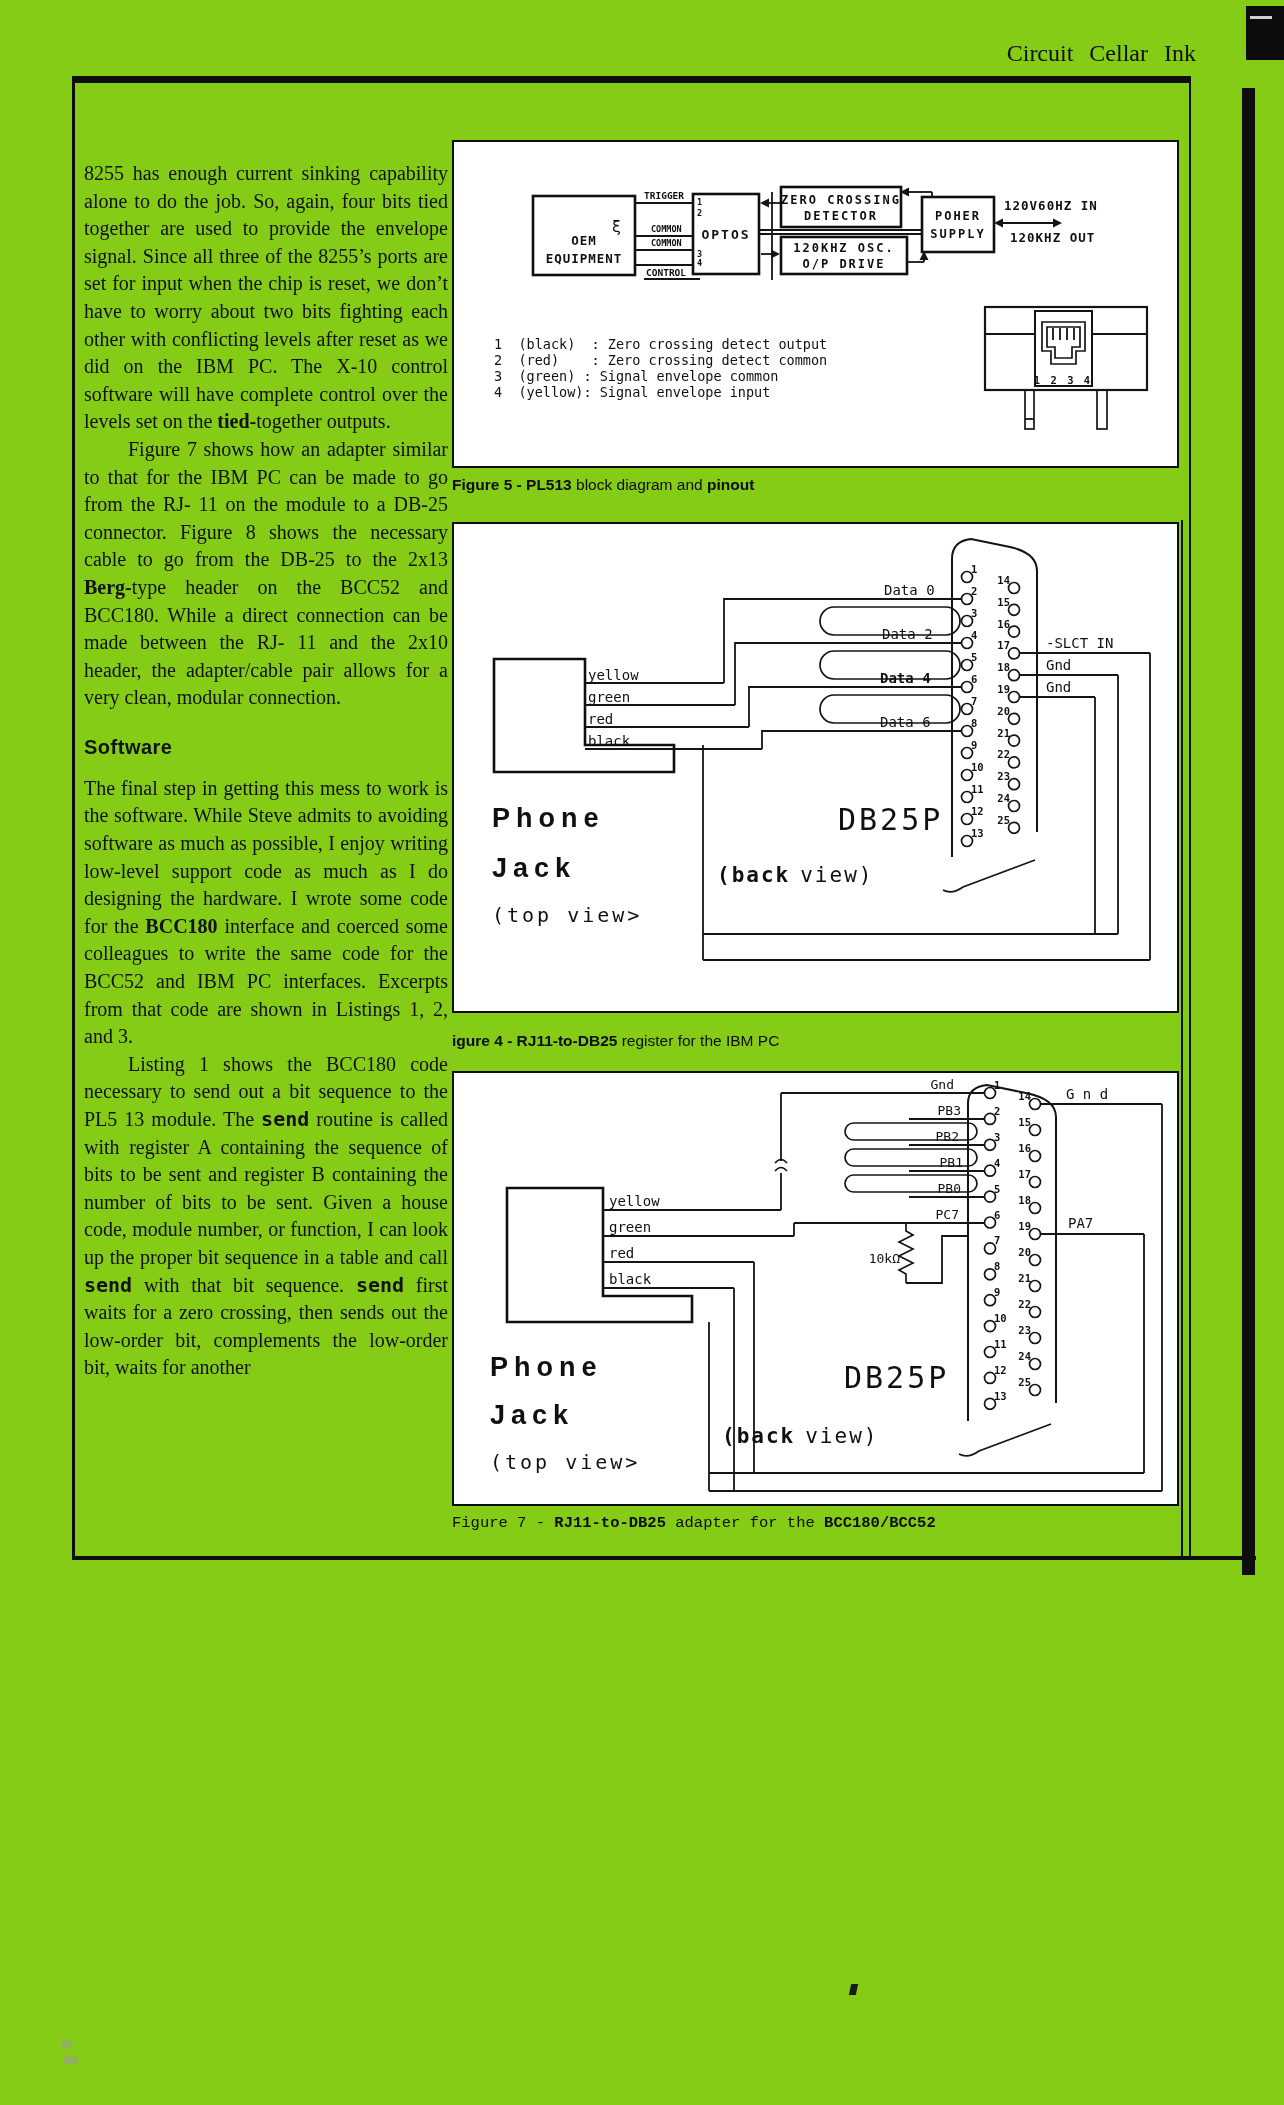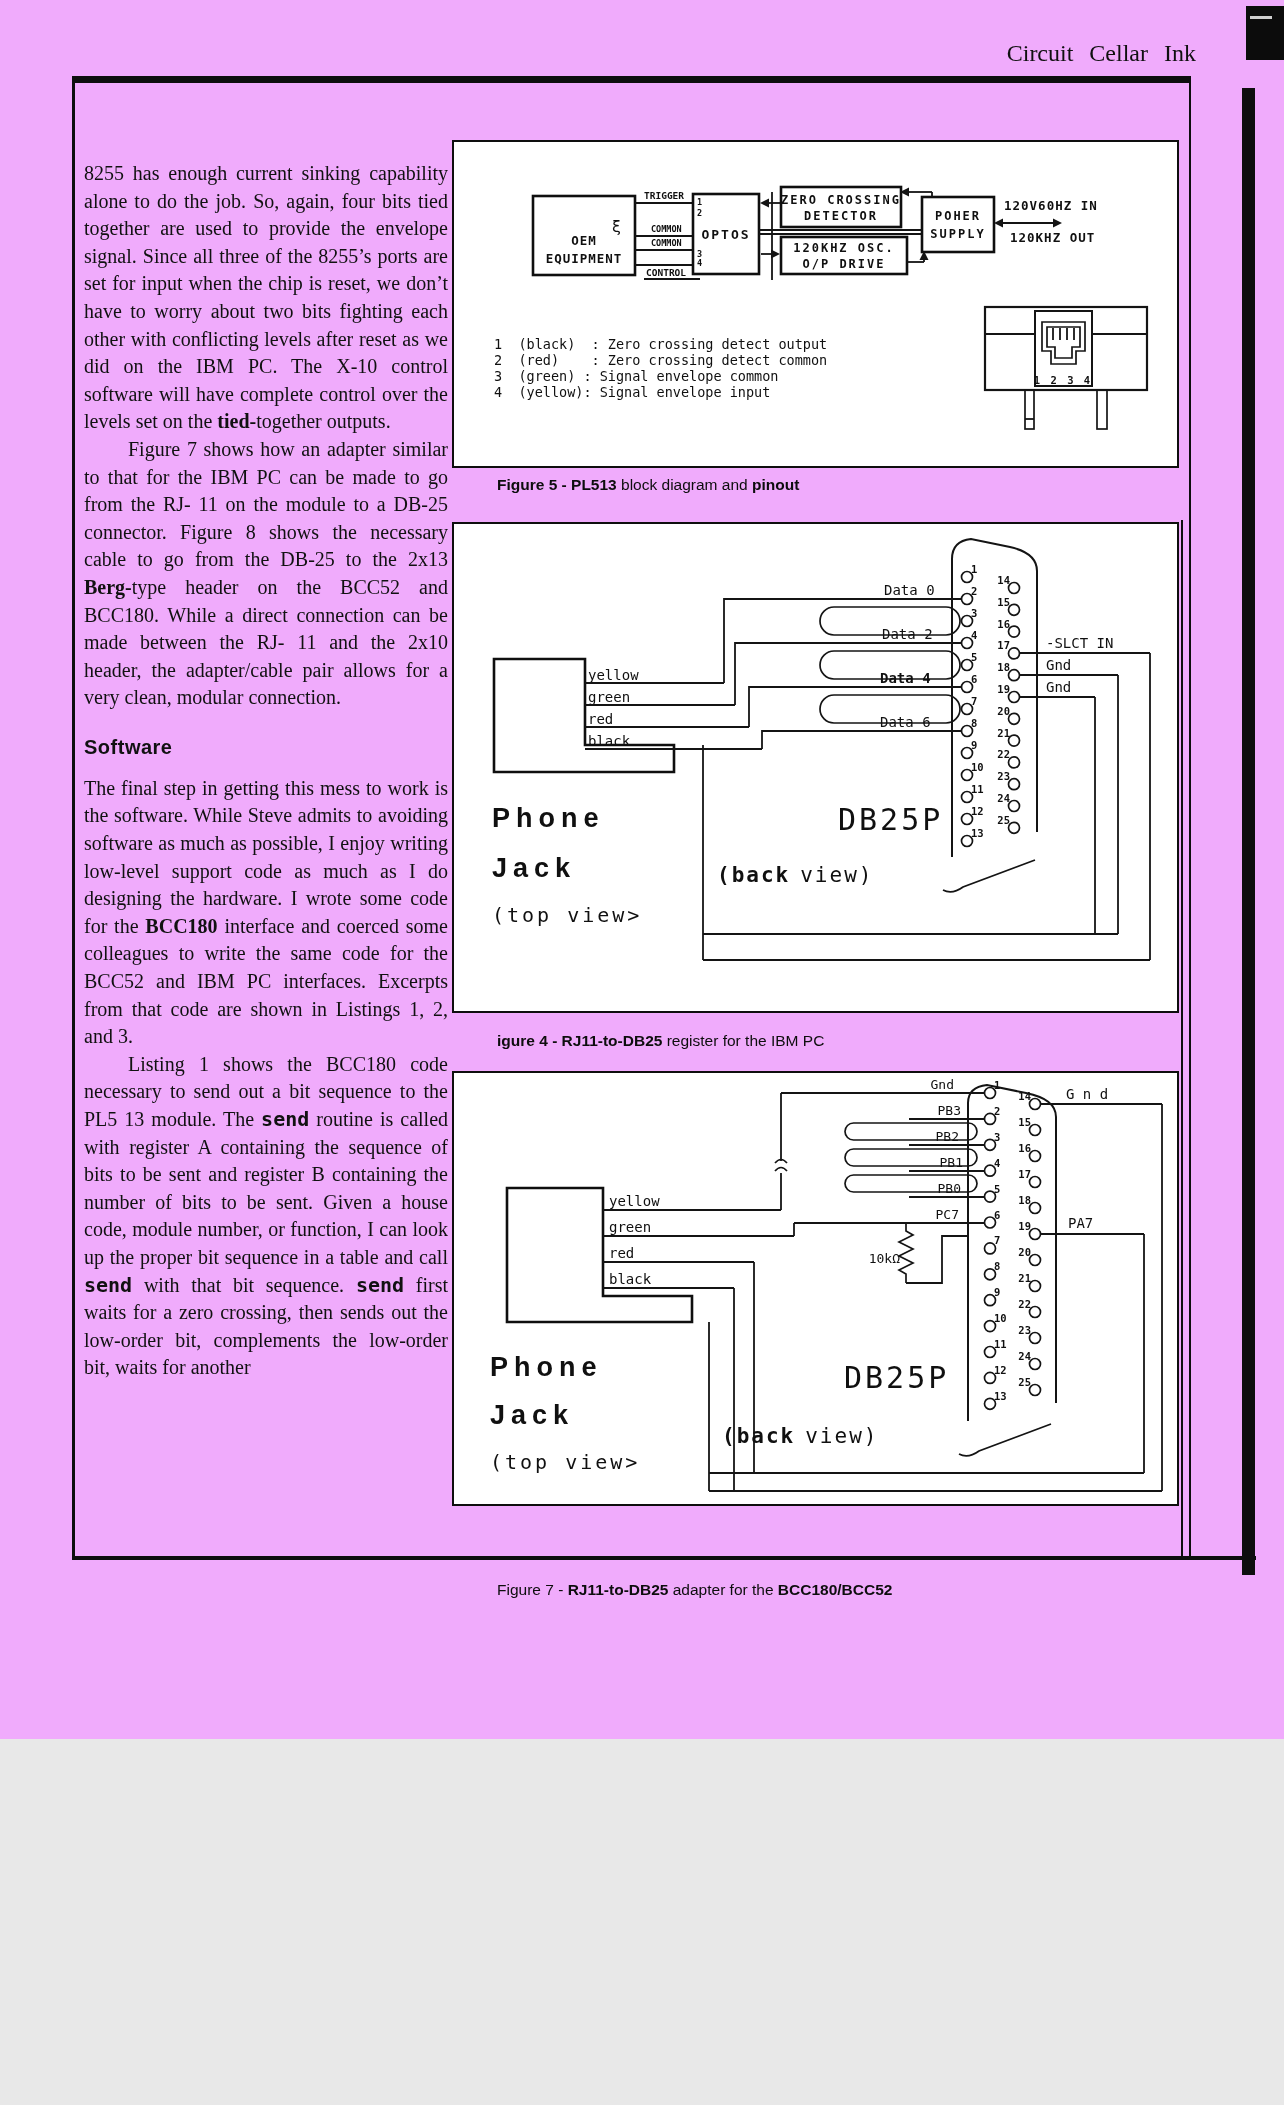--- a/index.html
+++ b/index.html
@@ -1,34 +1,34 @@
 <!DOCTYPE html>
 <html><head>
 <meta charset="utf-8">
 <style>
   html,body{margin:0;padding:0;background:#e8e8e8;}
-  #page{position:relative;width:1284px;height:1739px;background:#f0abfc;overflow:hidden;
+  #page{position:relative;width:1284px;height:2105px;background:#84cc16;overflow:hidden;
         font-family:"Liberation Serif",serif;color:#111;}
   
   #masthead{position:absolute;top:40px;left:0;width:1196px;text-align:right;
             font:24px "Liberation Serif",serif;word-spacing:10px;color:#101010;}
   #corner-block{position:absolute;top:6px;left:1246px;width:38px;height:54px;background:#0c0c0c;}
   #corner-block:after{content:"";position:absolute;left:4px;top:10px;width:22px;height:3px;background:#cfcfcf;}
   .rule{position:absolute;background:#0e0e0e;}
   
   #article{position:absolute;left:84px;top:124px;width:364px;text-align:justify;
            font-size:20px;line-height:27.6px;margin-top:36px;}
   #article p{margin:0;}
   #article p + p{text-indent:2.2em;}
   #article .b{font-weight:bold;}
   #article .m{font-family:"DejaVu Sans Mono",monospace;font-size:20px;}
   #software-heading{font:bold 20px "Liberation Sans",sans-serif;margin:24px 0 16px 0;letter-spacing:.5px;}
   
   .figbox{position:absolute;left:452px;width:723px;border:2.5px solid #0e0e0e;background:#fff;}
-  .caption{position:absolute;left:452px;width:620px;font:15.5px "Liberation Sans",sans-serif;color:#0d0d0d;margin-left:45px;}
+  .caption{position:absolute;left:452px;width:620px;font:15.5px "Liberation Sans",sans-serif;color:#0d0d0d;}
   .caption .b{font-weight:bold;}
   svg{display:block;}
   svg text{fill:#101010;}
   .ln{stroke:#141414;stroke-width:1.8;fill:none;}
   .bx{stroke:#0f0f0f;stroke-width:2.6;fill:none;}
   .cap{stroke:#141414;stroke-width:1.7;fill:none;}
   .ah{fill:#141414;stroke:none;}
   .mb12{font:bold 12px "DejaVu Sans Mono",monospace;letter-spacing:2px;}
   .mb12t{font:bold 12.5px "DejaVu Sans Mono",monospace;letter-spacing:1px;}
   .mb13{font:bold 13px "DejaVu Sans Mono",monospace;letter-spacing:2px;}
@@ -373,19 +373,19 @@
       <line class="ln" x1="255" y1="400" x2="690" y2="400"></line>
       <line class="ln" x1="255" y1="418" x2="708" y2="418"></line>
 
       <text class="jacktitle" x="36" y="303">Phone</text>
       <text class="jacktitle" x="36" y="351">Jack</text>
       <text class="jacksub" x="36" y="396">(top view&gt;</text>
       <text class="dbtitle" x="390" y="315">DB25P</text>
       <text class="dbsub" x="268" y="370"><tspan class="bb">(back</tspan><tspan dx="10">view)</tspan></text>
     </svg>
   </div>
-  <div class="caption" style="top:1581px;"><span>Figure 7 - </span><span class="b">RJ11-to-DB25</span><span> adapter for the </span><span class="b">BCC180/BCC52</span></div>
+  <div class="caption" style="top:1514px;font-family:Liberation Mono, monospace;"><span>Figure 7 - </span><span class="b">RJ11-to-DB25</span><span> adapter for the </span><span class="b">BCC180/BCC52</span></div>
 
   <div id="footer-mark"></div>
   <div class="artifact" style="left:62px;top:2040px;width:10px;height:9px;"></div>
   <div class="artifact" style="left:64px;top:2056px;width:14px;height:8px;"></div>
 
 </div>
 
 </body></html>

